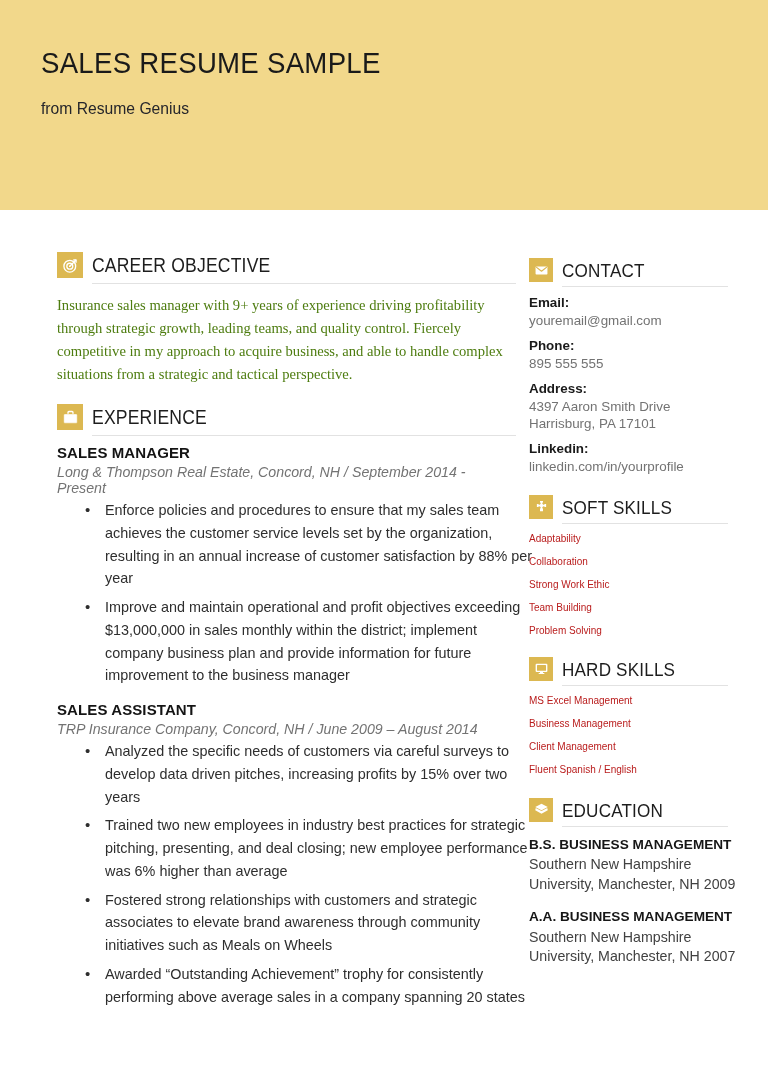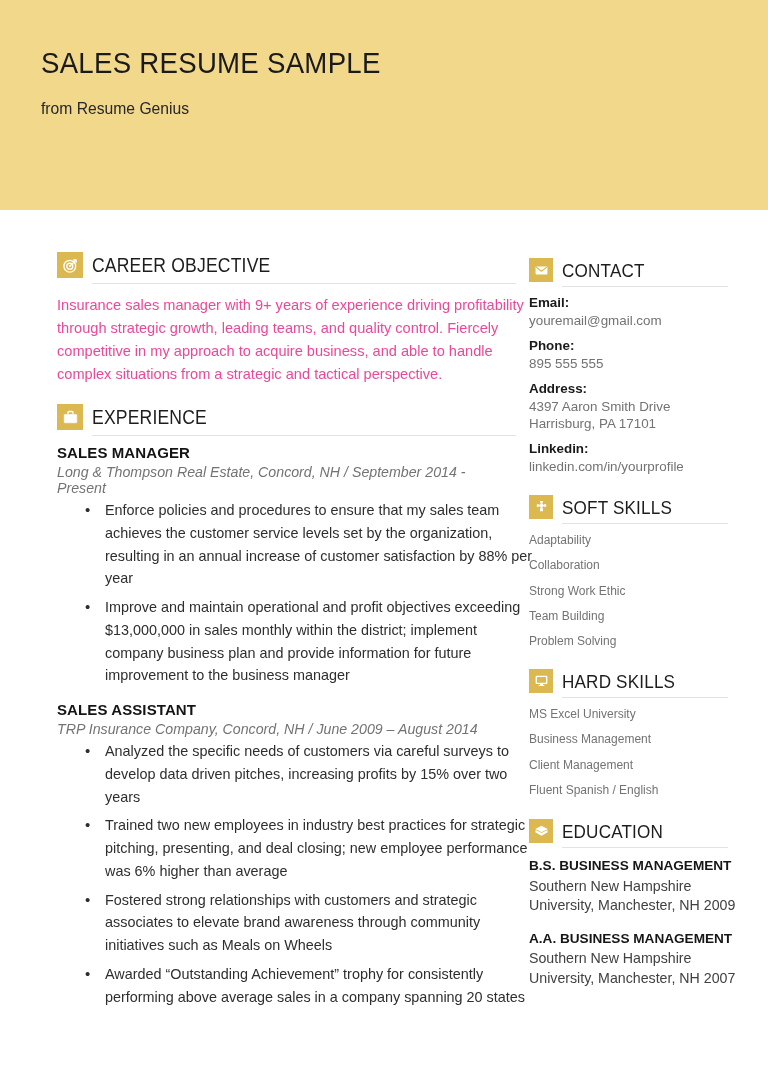--- a/index.html
+++ b/index.html
@@ -110,23 +110,24 @@
     flex: 0 0 24px;
     margin-right: 9px;
   }
   .col-side .sec-title { font-size: 19px; }
   .col-side .sec-head .rule { left: 33px; right: 8px; bottom: -5px; }
 
   
   .objective {
     font-size: 14.6px;
     line-height: 1.58;
-    color: #ec4899;
+    color: #4d7c0f;
     margin: 16px 0 0 0;
     width: 472px;
+    font-family: Liberation Serif, serif;
   }
   .sec-block-exp { margin-top: 18px; }
 
   .job { margin-top: 14px; }
   .job-title {
     font-size: 15px;
     font-weight: bold;
     color: #141414;
     letter-spacing: 0.1px;
     margin-bottom: 3px;
@@ -172,22 +173,22 @@
     line-height: 1.25;
   }
   .contact-value {
     font-size: 13.4px;
     color: #737373;
     line-height: 1.28;
   }
 
   .skill-list { margin-top: 14px; }
   .skill-item {
-    font-size: 12px;
-    color: #737373;
+    font-size: 10px;
+    color: #b91c1c;
     margin-bottom: 11px;
     line-height: 1.2;
   }
 
   .edu-list { margin-top: 14px; }
   .edu-item { margin-bottom: 14px; }
   .edu-degree {
     font-size: 13.6px;
     font-weight: bold;
     color: #161616;
@@ -325,21 +326,21 @@
             <rect x="2.6" y="4.4" width="18.8" height="13.2" rx="1.6" fill="#ffffff"></rect>
             <rect x="4.8" y="6.5" width="14.4" height="9" rx="0.8" fill="#dcb851"></rect>
             <rect x="9.6" y="17.6" width="4.8" height="2.3" fill="#ffffff"></rect>
             <rect x="7.2" y="19.2" width="9.6" height="1.6" rx="0.7" fill="#ffffff"></rect>
           </svg>
         </span>
         <span class="sec-title">HARD SKILLS</span>
         <span class="rule"></span>
       </div>
       <div class="skill-list">
-        <div class="skill-item">MS Excel University</div>
+        <div class="skill-item">MS Excel Management</div>
         <div class="skill-item">Business Management</div>
         <div class="skill-item">Client Management</div>
         <div class="skill-item">Fluent Spanish / English</div>
       </div>
     </div>
 
     <div class="side-sec sec-edu">
       <div class="sec-head">
         <span class="sec-icon">
           <svg width="15" height="15" viewBox="0 0 24 24">

